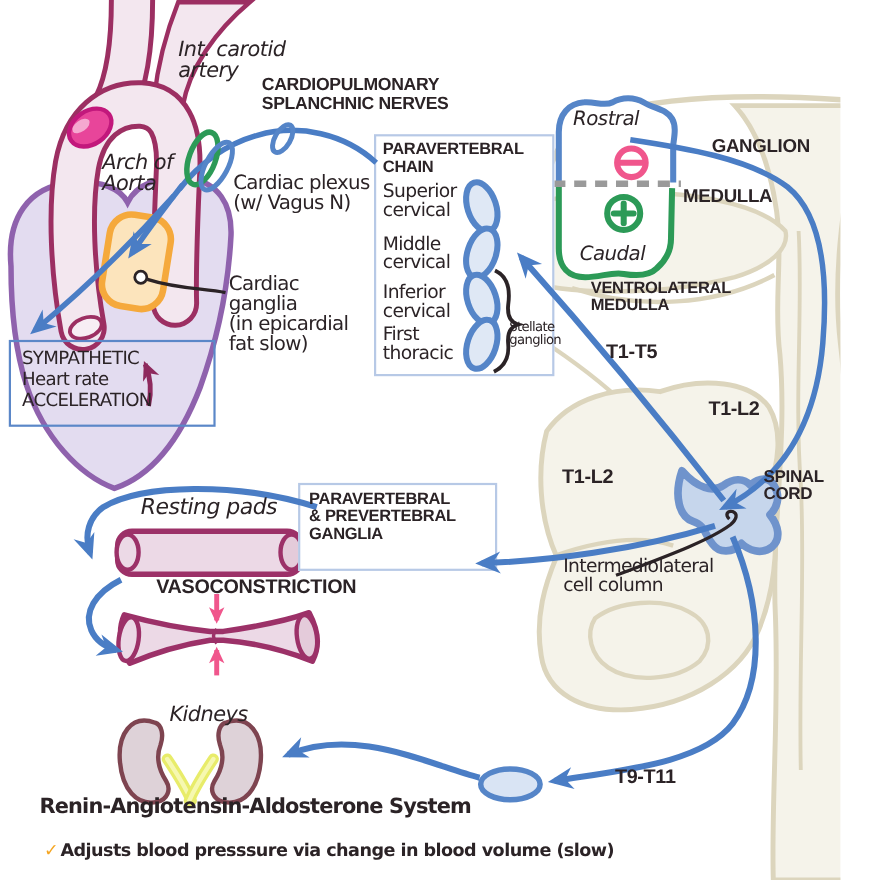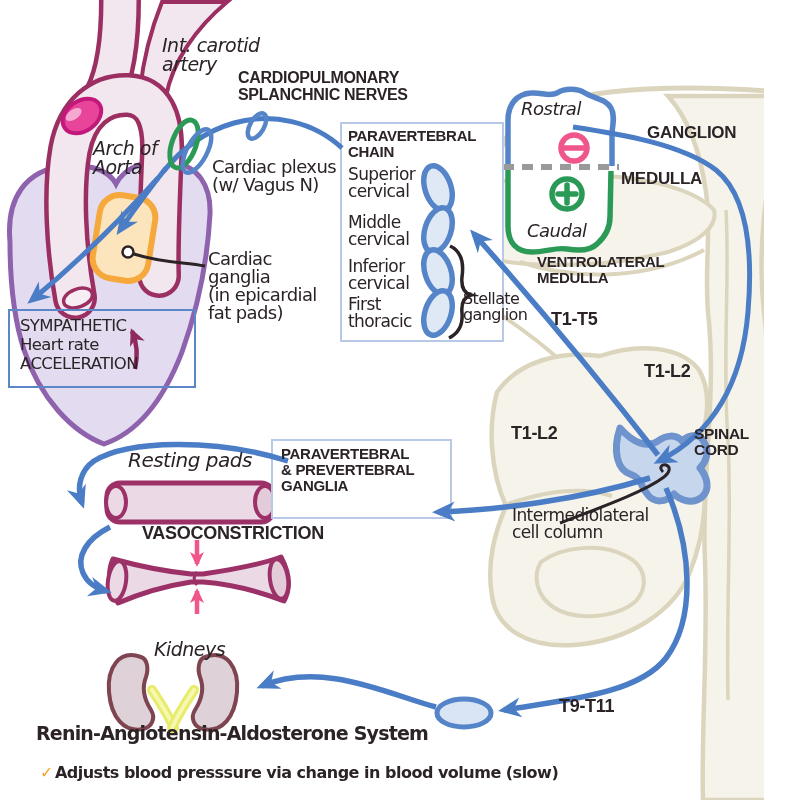--- a/index.html
+++ b/index.html
@@ -178,36 +178,36 @@
 artery</div>
   <div class="lbl t-caps" style="left:238px;top:70px;font-size:16px;">CARDIOPULMONARY
 SPLANCHNIC NERVES</div>
   <div class="lbl t-hand-i" style="left:93px;top:139px;font-size:19px;">Arch of
 Aorta</div>
   <div class="lbl t-hand" style="left:212px;top:158px;font-size:18px;">Cardiac plexus
 (w/ Vagus N)</div>
   <div class="lbl t-hand" style="left:208px;top:250px;font-size:18px;">Cardiac
 ganglia
 (in epicardial
-fat pads)</div>
+fat slow)</div>
   <div class="lbl t-hand" style="left:20px;top:317px;font-size:16.5px;line-height:1.15;">SYMPATHETIC
 Heart rate
 ACCELERATION</div>
 
   <div class="lbl t-caps" style="left:348px;top:128px;font-size:15px;">PARAVERTEBRAL
 CHAIN</div>
   <div class="lbl t-hand" style="left:348px;top:166px;font-size:17px;">Superior
 cervical</div>
   <div class="lbl t-hand" style="left:348px;top:214px;font-size:17px;">Middle
 cervical</div>
   <div class="lbl t-hand" style="left:348px;top:258px;font-size:17px;">Inferior
 cervical</div>
   <div class="lbl t-hand" style="left:348px;top:296px;font-size:17px;">First
 thoracic</div>
-  <div class="lbl t-hand" style="left:463px;top:291px;font-size:16px;">Stellate
+  <div class="lbl t-hand" style="left:463px;top:291px;font-size:12px;">Stellate
 ganglion</div>
 
   <div class="lbl t-hand-i" style="left:521px;top:100px;font-size:18px;">Rostral</div>
   <div class="lbl t-hand-i" style="left:527px;top:222px;font-size:18px;">Caudal</div>
   <div class="lbl t-caps" style="left:647px;top:124px;font-size:17px;">GANGLION</div>
   <div class="lbl t-caps" style="left:621px;top:170px;font-size:17px;">MEDULLA</div>
   <div class="lbl t-caps" style="left:537px;top:254px;font-size:15px;">VENTROLATERAL
 MEDULLA</div>
 
   <div class="lbl t-caps" style="left:551px;top:310px;font-size:18px;">T1-T5</div>

